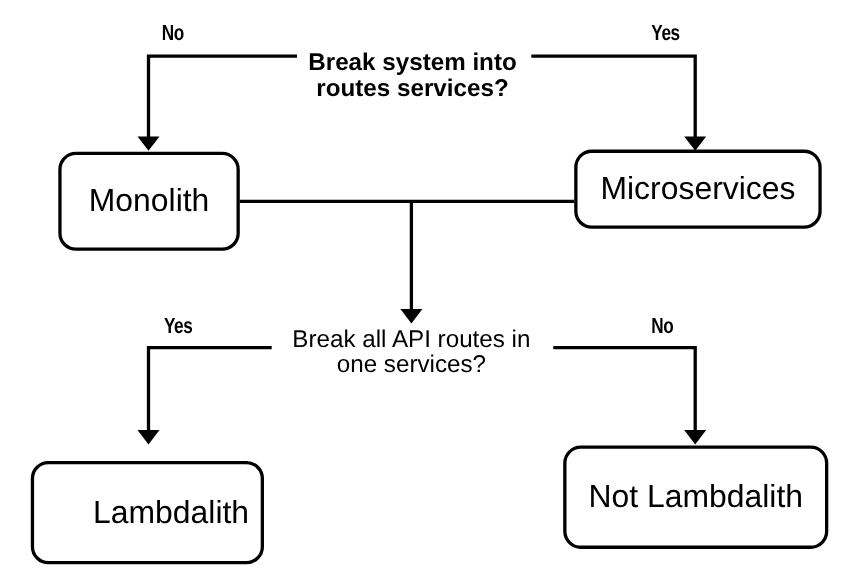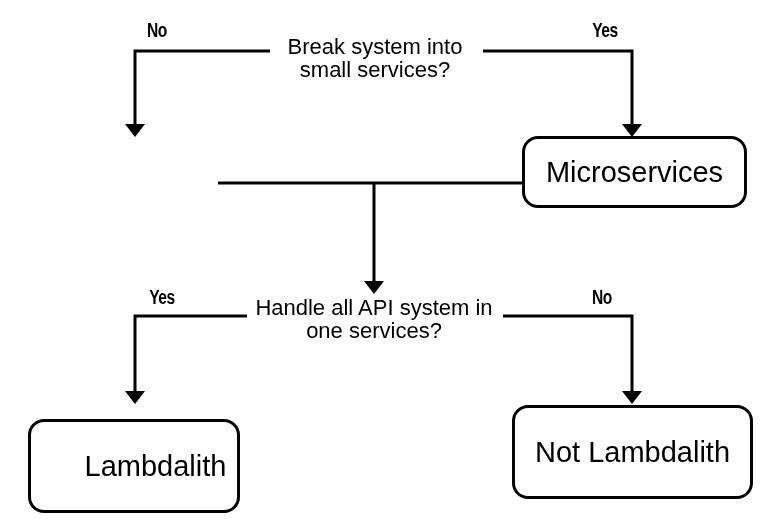--- a/index.html
+++ b/index.html
@@ -97,43 +97,46 @@
       <polyline points="247,316 135,316 135,394"></polyline>
       <polygon points="125,391 145,391 135,404"></polygon>
     </g>
 
     <g>
       <polyline points="503,316 632,316 632,394"></polyline>
       <polygon points="622,391 642,391 632,404"></polygon>
     </g>
   </svg>
 
-  <div class="question" style="left:225px; top:35px;">
+  <div class="question" style="left:225px; top:45px;font-weight:bold;">
     <div>Break system into</div>
-    <div>small services?</div>
+    <div>routes services?</div>
   </div>
 
   <div class="question" style="left:224px; top:296px;">
-    <div>Handle all API system in</div>
+    <div>Break all API routes in</div>
     <div>one services?</div>
   </div>
 
   <div class="decision-label" style="left:157px; top:17px;">
     <span class="squeeze">No</span>
   </div>
   <div class="decision-label" style="left:605px; top:17px;">
     <span class="squeeze">Yes</span>
   </div>
   <div class="decision-label" style="left:162px; top:284px;">
     <span class="squeeze">Yes</span>
   </div>
   <div class="decision-label" style="left:602px; top:284px;">
     <span class="squeeze">No</span>
   </div>
 
+  <div class="node" style="left:53px; top:138px; width:165px; height:90px;">
+    <span>Monolith</span>
+  </div>
   <div class="node" style="left:522px; top:136px; width:225px; height:72px;">
     <span>Microservices</span>
   </div>
   <div class="node" style="left:28px; top:419px; width:212px; height:94px;padding-left:43px;">
     <span>Lambdalith</span>
   </div>
   <div class="node" style="left:512px; top:405px; width:241px; height:94px;text-align:center;">
     <span>Not Lambdalith</span>
   </div>
 

